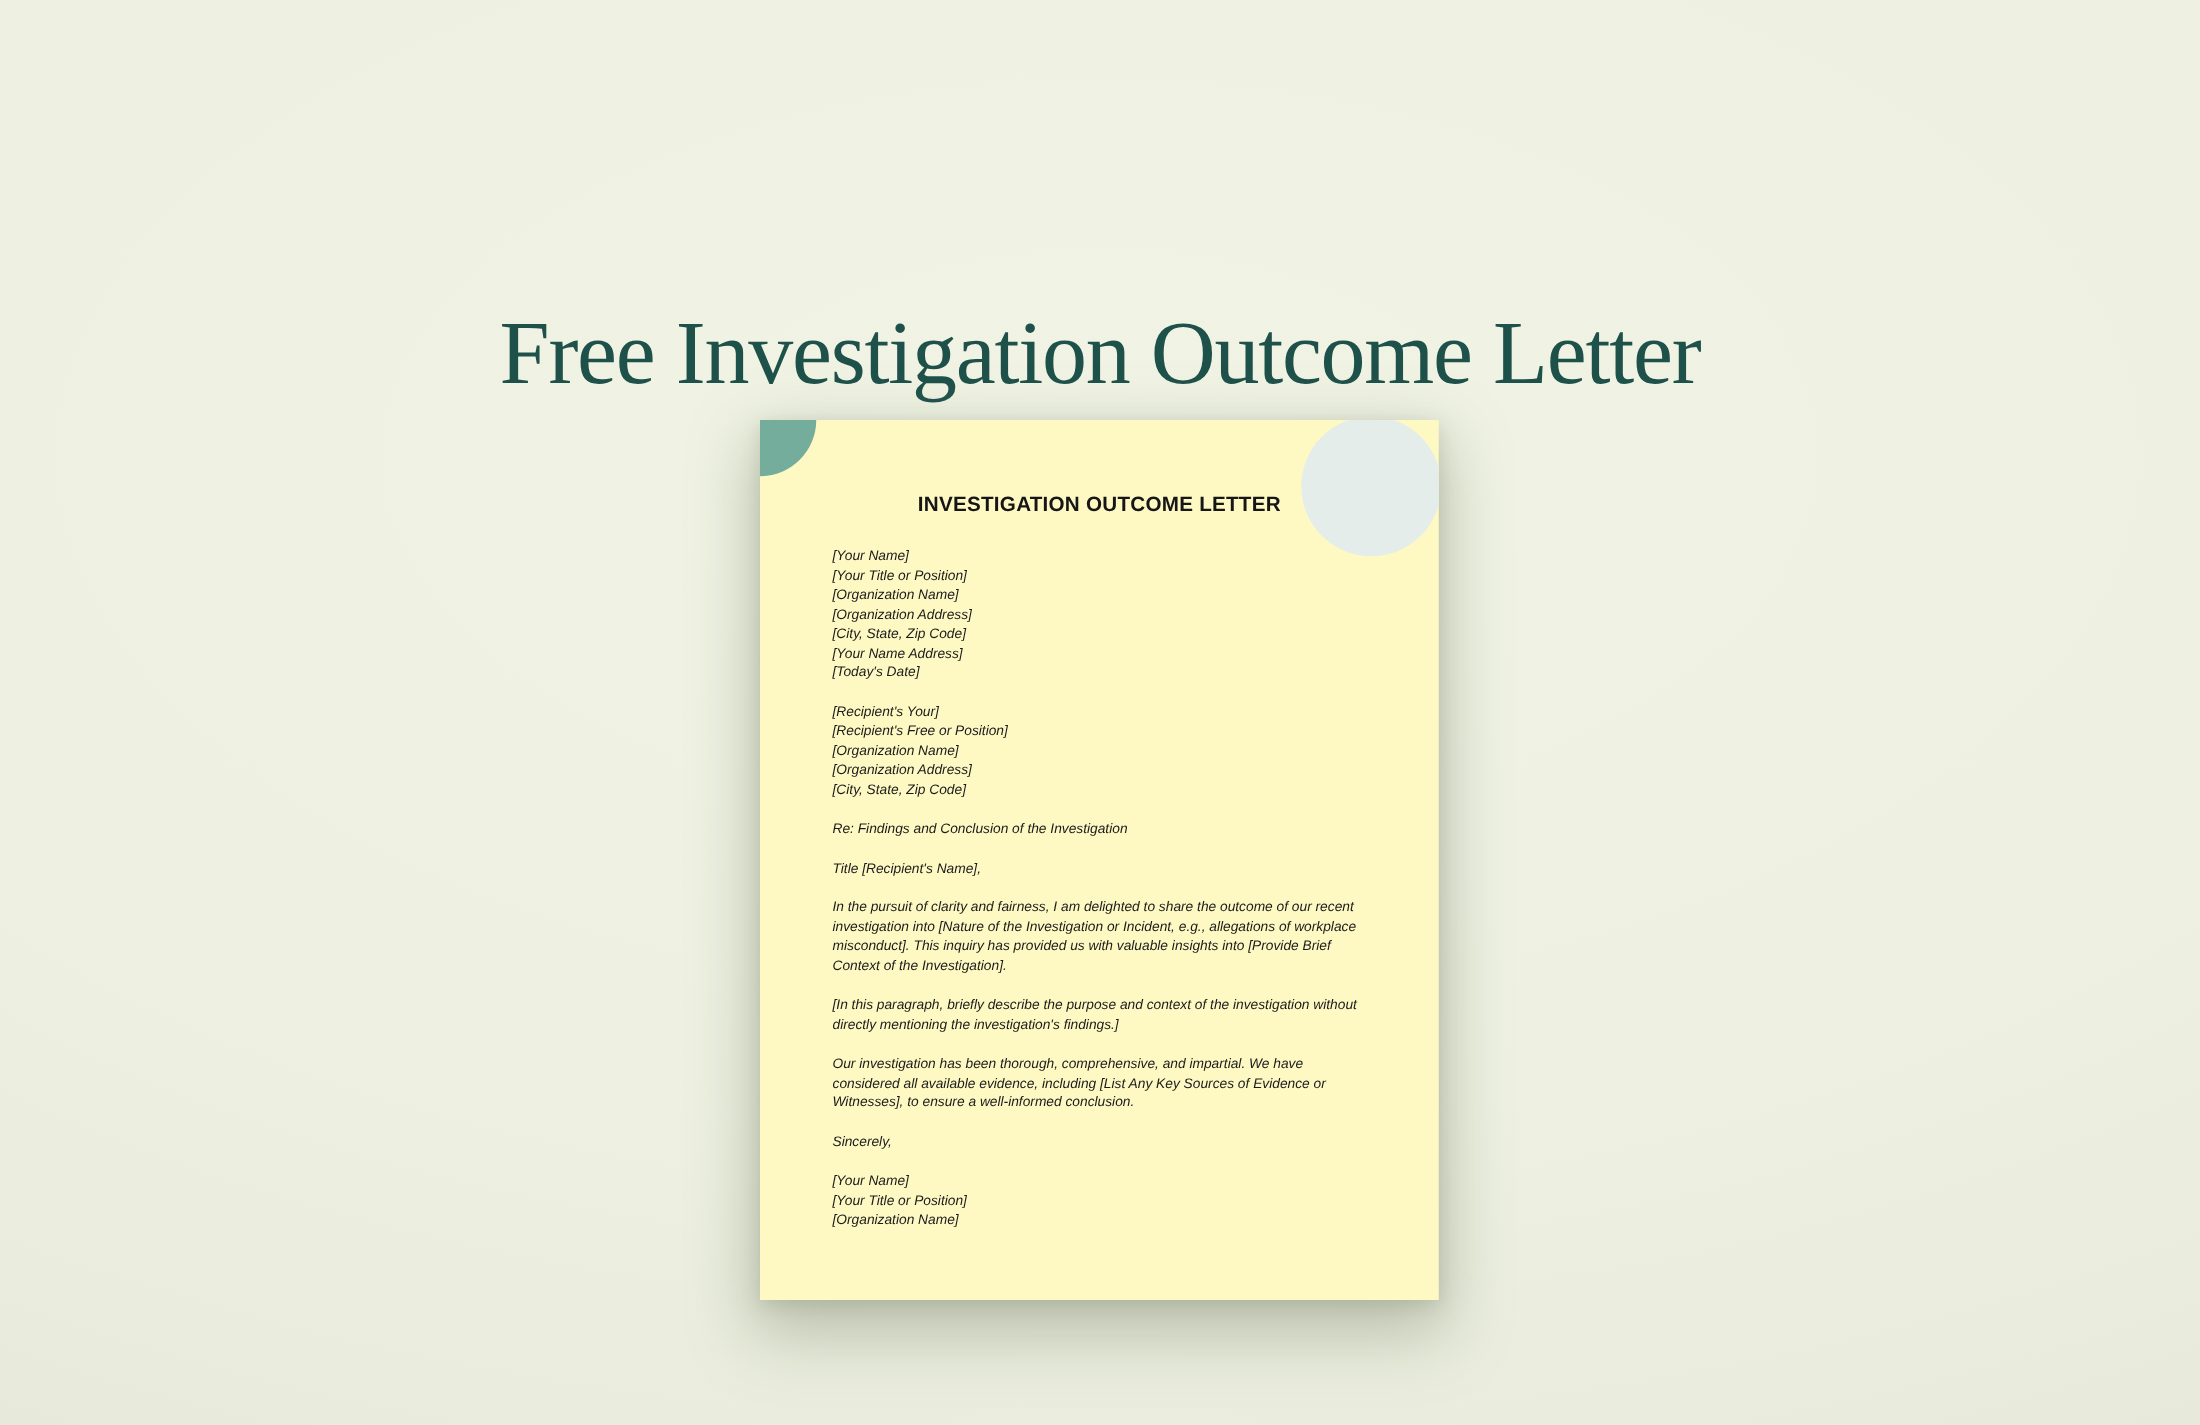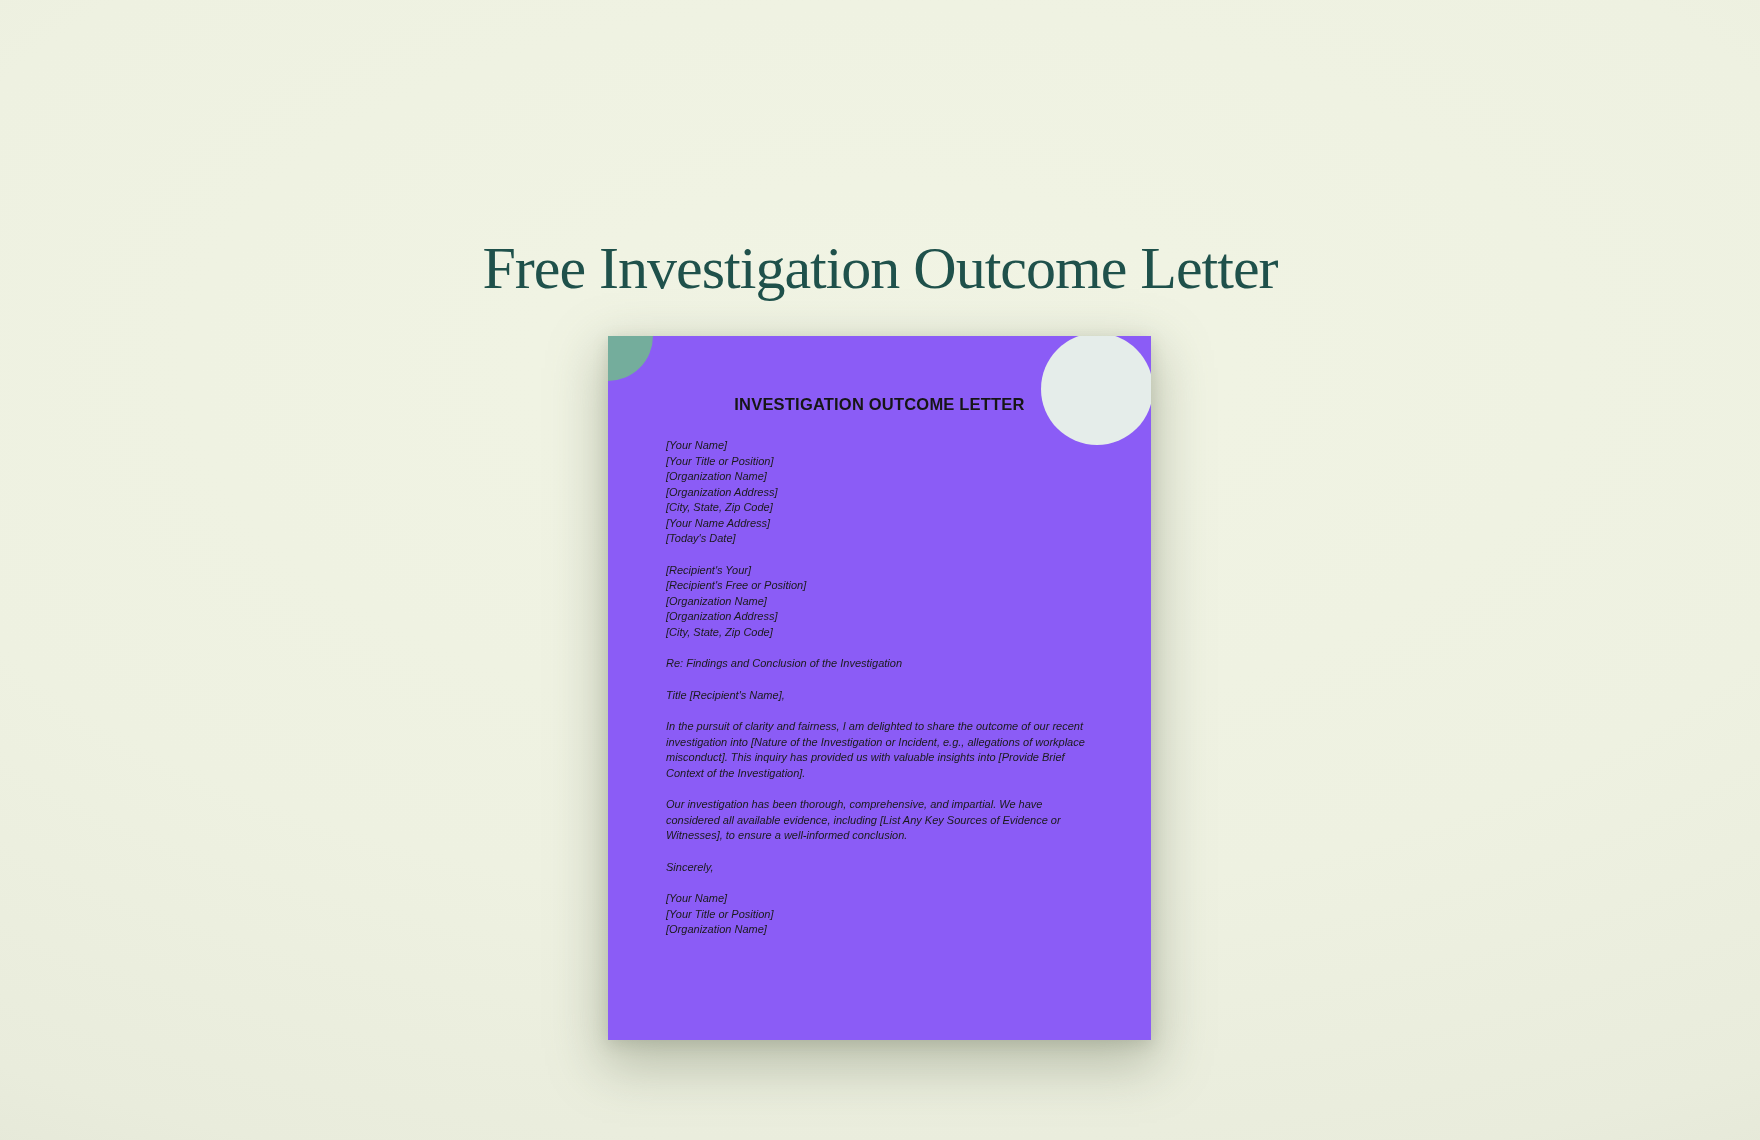--- a/index.html
+++ b/index.html
@@ -16,34 +16,34 @@
 
   
   .main-title {
     position: absolute;
     top: 198px;
     left: 0;
     width: 100%;
     text-align: center;
     font-family: "Liberation Serif", "DejaVu Serif", serif;
     font-weight: 400;
-    font-size: 60px;
+    font-size: 72px;
     line-height: 1;
     letter-spacing: -1px;
     color: #1f514b;
   }
 
   
   .letter-page {
     position: absolute;
     left: 608px;
     top: 336px;
     width: 543px;
     height: 704px;
-    background: #8b5cf6;
+    background: #fef9c3;
     overflow: hidden;
     box-shadow:
       0 20px 50px 6px rgba(110, 120, 95, 0.40),
       0 4px 14px rgba(110, 120, 95, 0.22);
   }
 
   
   .accent-quarter {
     position: absolute;
     left: 0;
@@ -121,20 +121,21 @@
       <div class="addr-line">[Organization Address]</div>
       <div class="addr-line">[City, State, Zip Code]</div>
     </div>
 
     <p class="block">Re: Findings and Conclusion of the Investigation</p>
 
     <p class="block">Title [Recipient's Name],</p>
 
     <p class="block">In the pursuit of clarity and fairness, I am delighted to share the outcome of our recent investigation into [Nature of the Investigation or Incident, e.g., allegations of workplace misconduct]. This inquiry has provided us with valuable insights into [Provide Brief Context of the Investigation].</p>
 
+    <p class="block">[In this paragraph, briefly describe the purpose and context of the investigation without directly mentioning the investigation's findings.]</p>
 
     <p class="block">Our investigation has been thorough, comprehensive, and impartial. We have considered all available evidence, including [List Any Key Sources of Evidence or Witnesses], to ensure a well-informed conclusion.</p>
 
     <p class="block">Sincerely,</p>
 
     <div class="block">
       <div class="addr-line">[Your Name]</div>
       <div class="addr-line">[Your Title or Position]</div>
       <div class="addr-line">[Organization Name]</div>
     </div>

